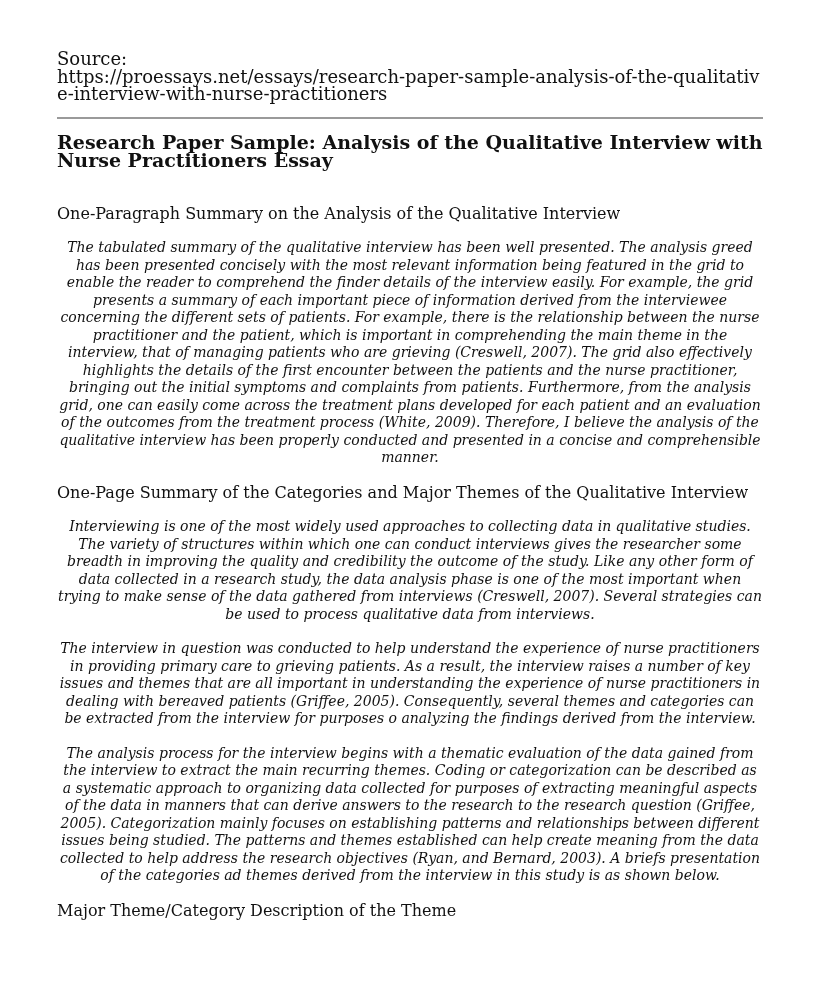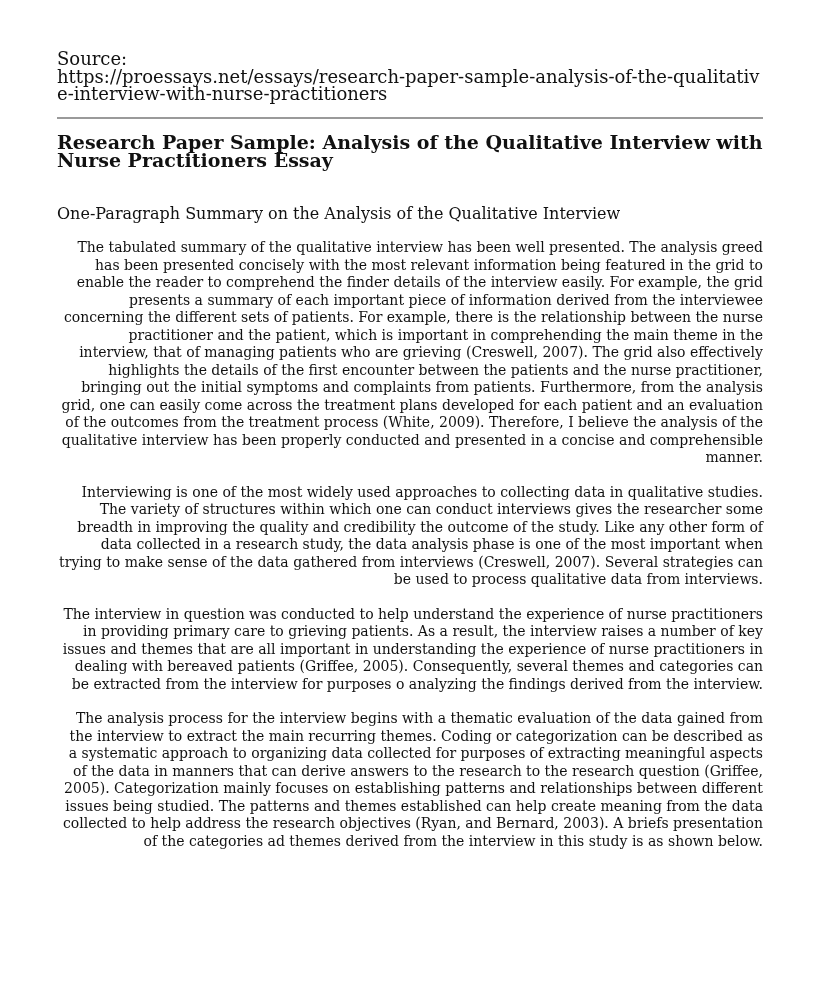--- a/index.html
+++ b/index.html
@@ -51,21 +51,22 @@
   .section-heading {
     font-size: 16px;
     font-weight: normal;
     line-height: 17.5px;
     margin: 0 0 17px 0;
   }
   .para {
     font-size: 14px;
     line-height: 17.5px;
     margin: 0 0 17px 0;
-    text-align: right;
+    text-align: center;
+    font-style: italic;
   }
 </style>
 </head>
 <body>
 
 <div class="doc">
 
 
   <div class="source-block">
     <span>Source:</span><br>
@@ -75,19 +76,23 @@
   <hr class="rule">
 
   <div class="doc-title">Research Paper Sample: Analysis of the Qualitative Interview with Nurse Practitioners Essay</div>
 
   <div>
     <div class="section-heading">One-Paragraph Summary on the Analysis of the Qualitative Interview</div>
     <p class="para">The tabulated summary of the qualitative interview has been well presented. The analysis greed has been presented concisely with the most relevant information being featured in the grid to enable the reader to comprehend the finder details of the interview easily. For example, the grid presents a summary of each important piece of information derived from the interviewee concerning the different sets of patients. For example, there is the relationship between the nurse practitioner and the patient, which is important in comprehending the main theme in the interview, that of managing patients who are grieving (Creswell, 2007). The grid also effectively highlights the details of the first encounter between the patients and the nurse practitioner, bringing out the initial symptoms and complaints from patients. Furthermore, from the analysis grid, one can easily come across the treatment plans developed for each patient and an evaluation of the outcomes from the treatment process (White, 2009). Therefore, I believe the analysis of the qualitative interview has been properly conducted and presented in a concise and comprehensible manner.</p>
   </div>
 
   <div>
+    <div class="section-heading">One-Page Summary of the Categories and Major Themes of the Qualitative Interview</div>
     <p class="para">Interviewing is one of the most widely used approaches to collecting data in qualitative studies. The variety of structures within which one can conduct interviews gives the researcher some breadth in improving the quality and credibility the outcome of the study. Like any other form of data collected in a research study, the data analysis phase is one of the most important when trying to make sense of the data gathered from interviews (Creswell, 2007). Several strategies can be used to process qualitative data from interviews.</p>
     <p class="para">The interview in question was conducted to help understand the experience of nurse practitioners in providing primary care to grieving patients. As a result, the interview raises a number of key issues and themes that are all important in understanding the experience of nurse practitioners in dealing with bereaved patients (Griffee, 2005). Consequently, several themes and categories can be extracted from the interview for purposes o analyzing the findings derived from the interview.</p>
     <p class="para">The analysis process for the interview begins with a thematic evaluation of the data gained from the interview to extract the main recurring themes. Coding or categorization can be described as a systematic approach to organizing data collected for purposes of extracting meaningful aspects of the data in manners that can derive answers to the research to the research question (Griffee, 2005). Categorization mainly focuses on establishing patterns and relationships between different issues being studied. The patterns and themes established can help create meaning from the data collected to help address the research objectives (Ryan, and Bernard, 2003). A briefs presentation of the categories ad themes derived from the interview in this study is as shown below.</p>
   </div>
 
+  <div>
+    <div class="section-heading">Major Theme/Category Description of the Theme</div>
+  </div>
 
 </div>
 
 </body></html>

